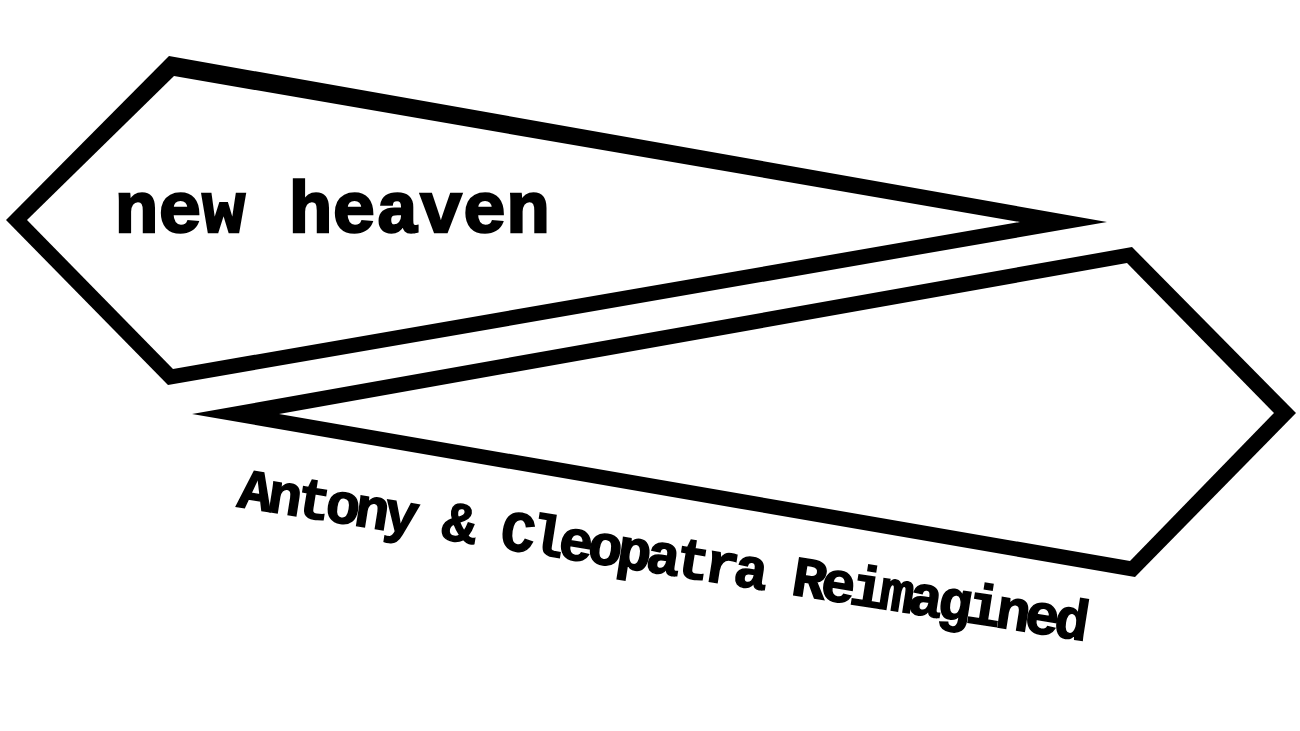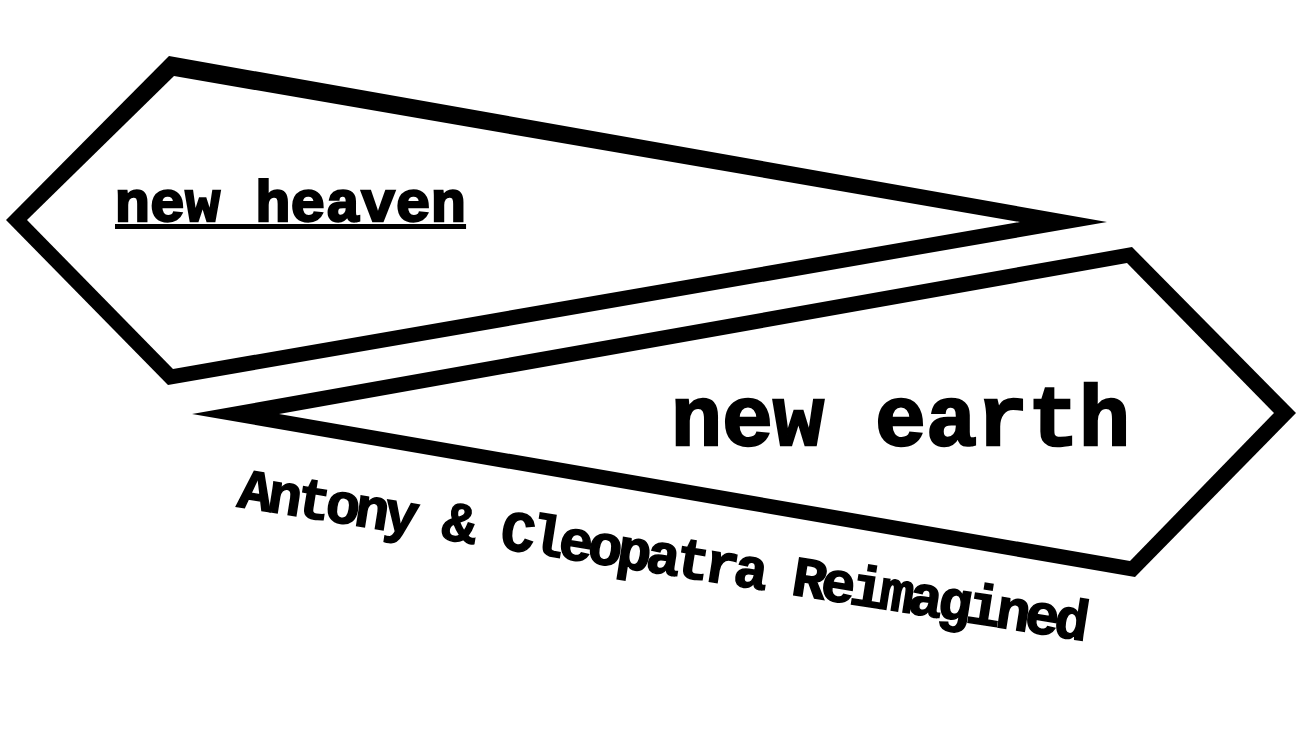--- a/index.html
+++ b/index.html
@@ -37,23 +37,22 @@
     position: absolute;
     font-weight: 700;
     line-height: 1;
     white-space: pre;
     color: var(--ink);
     -webkit-text-stroke: 2.4px var(--ink);
   }
   .word-heaven {
     left: 115px;
     top: 177px;
-    font-size: 58px;
+    font-size: 72px;
     letter-spacing: 0.3px;
-    text-decoration: underline;
   }
   .word-earth {
     left: 671px;
     top: 380px;
     font-size: 85px;
   }
   .tagline {
     position: absolute;
     left: 243px;
     top: 464px;
@@ -77,17 +76,16 @@
 
     <polygon class="ink-shape" points="6,220 169,56 1107,222 168,385"></polygon>
     <polygon class="paper-shape" points="27,220 174,76 1020,222 173,369"></polygon>
 
     <polygon class="ink-shape" points="192,414 1132,247 1296,413 1135,577"></polygon>
     <polygon class="paper-shape" points="279,414 1127,263 1274,413 1130,561"></polygon>
   </svg>
 
   <div class="word word-heaven">new heaven</div>
 
-  <div class="word word-earth">new earth</div>
 
   <div class="tagline">Antony &amp; Cleopatra Reimagined</div>
 
 </div>
 
 </body></html>

